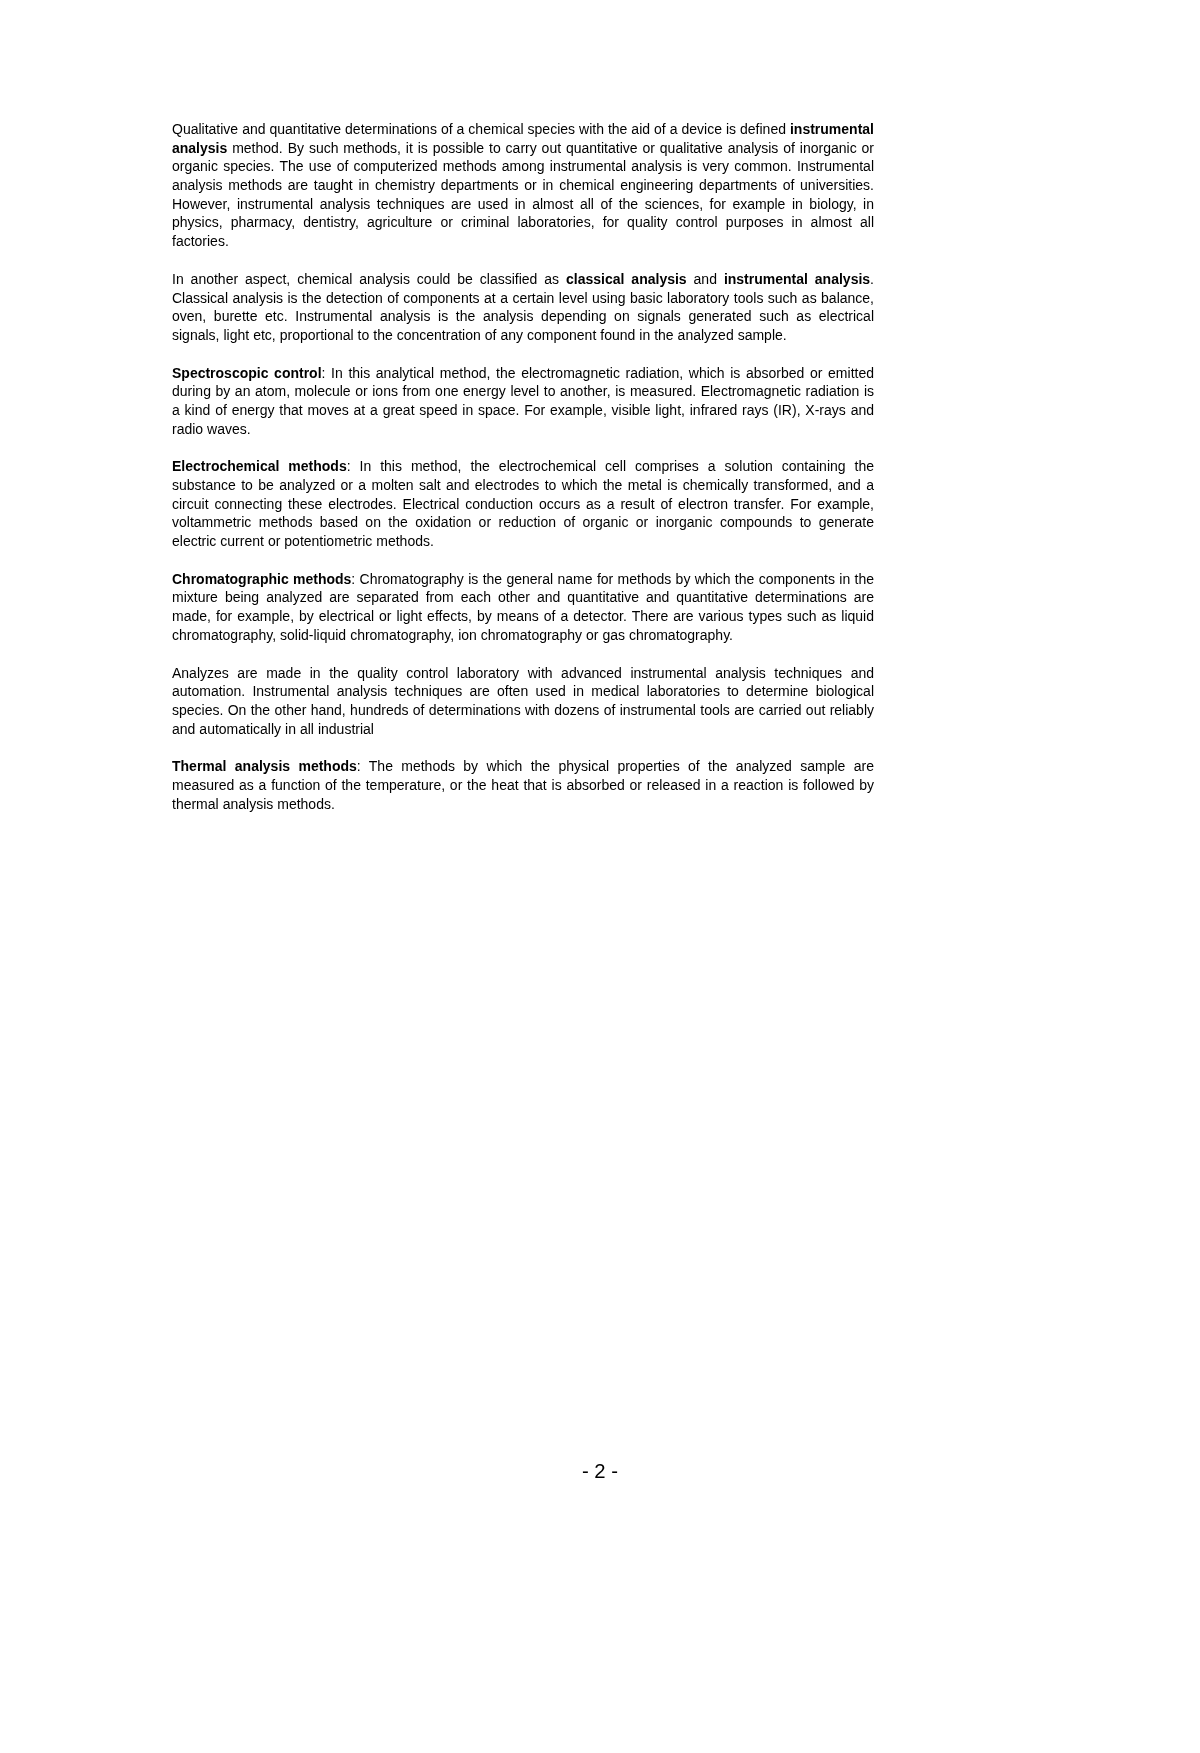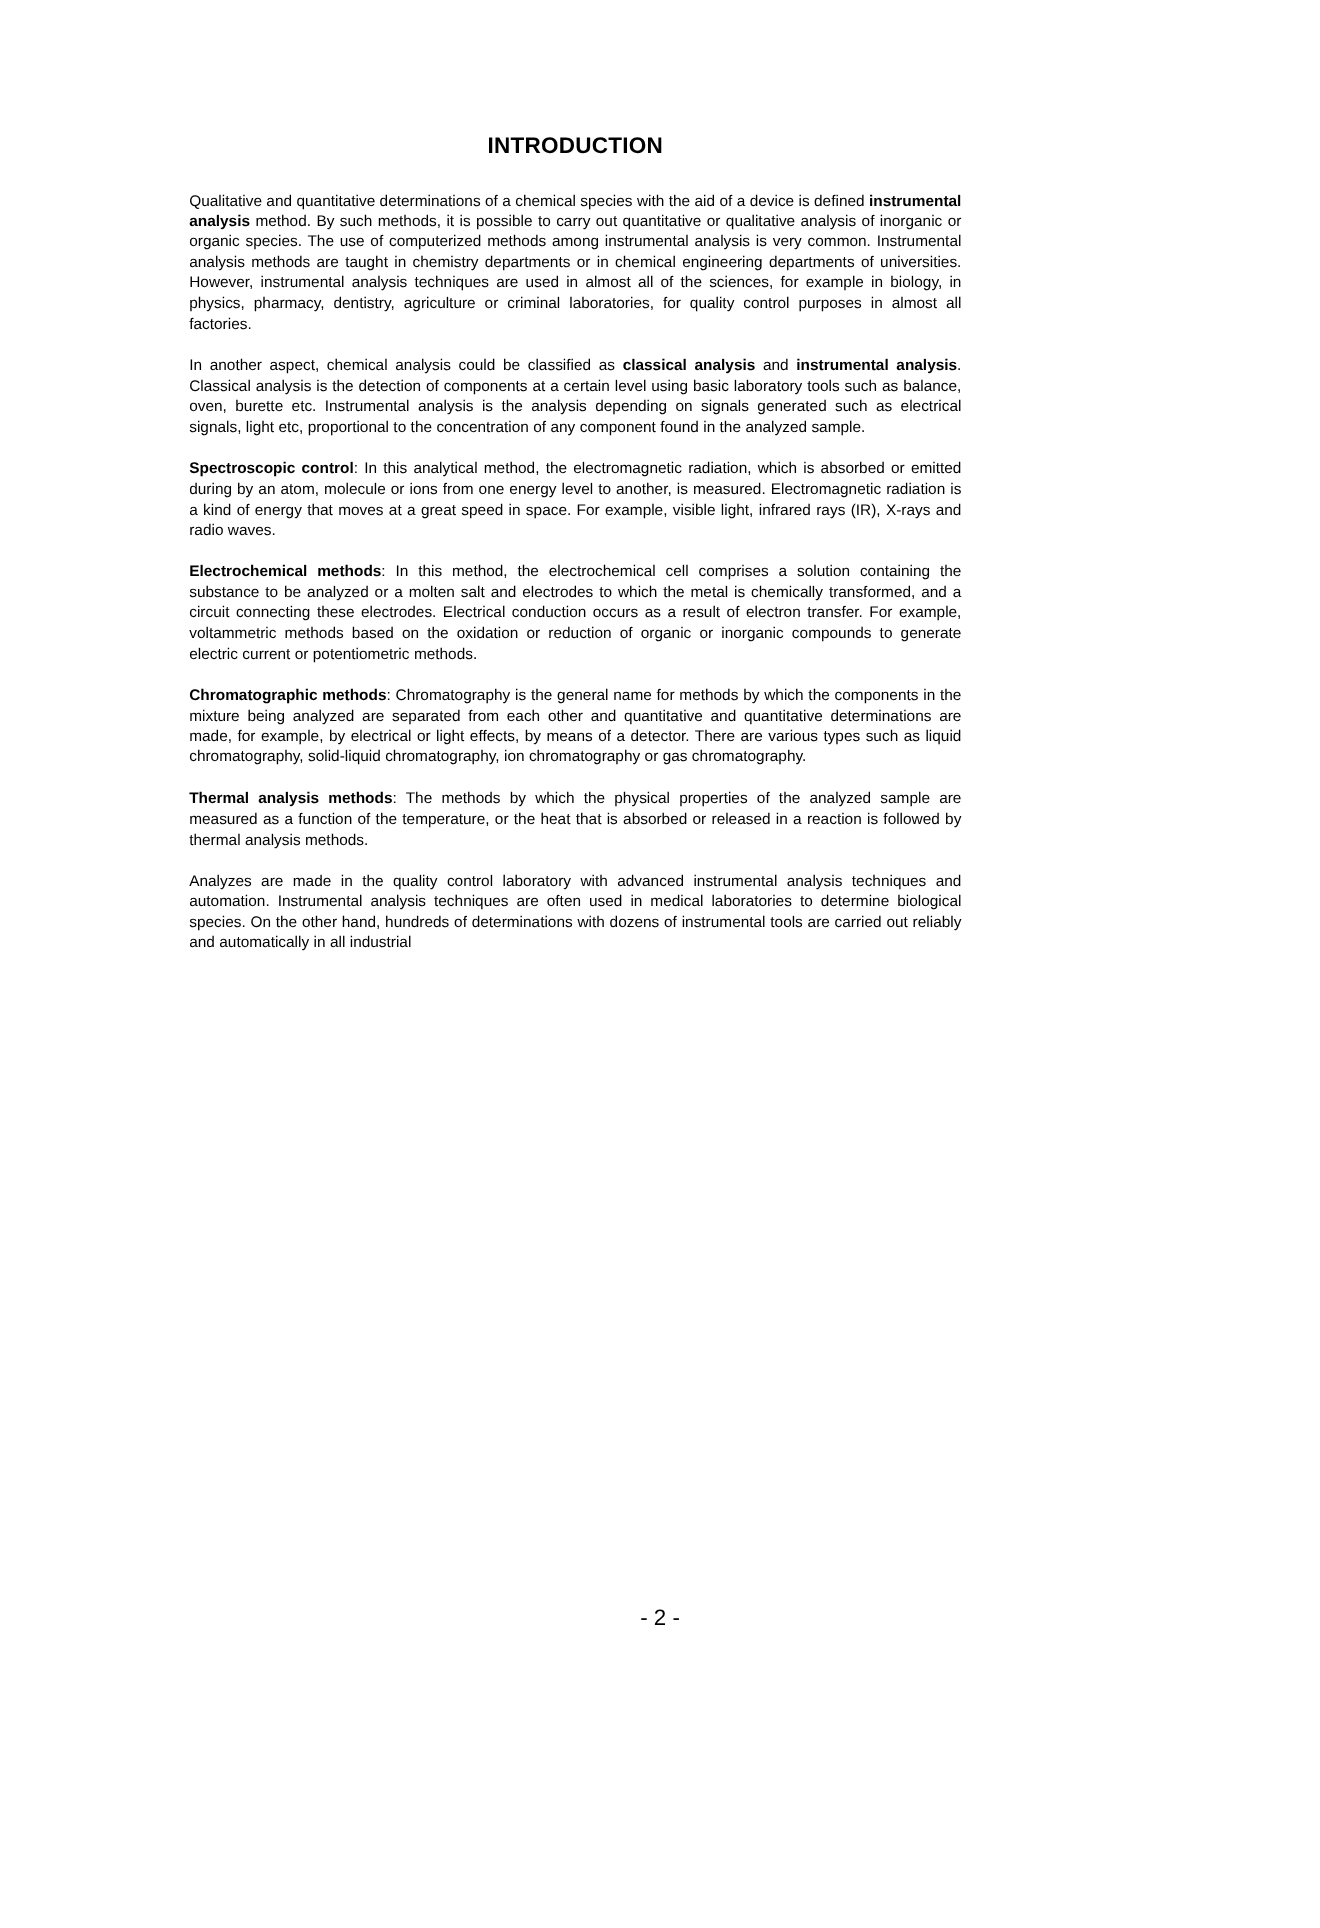--- a/index.html
+++ b/index.html
@@ -57,34 +57,33 @@
     line-height: 1.3;
   }
 </style>
 </head>
 <body>
 
 <div class="page">
 
   <div class="content">
 
-    <h1 class="doc-title">INTRODUCTION</h1>
 
     <p class="para"><span>Qualitative and quantitative determinations of a chemical species with the aid of a device is defined </span><b>instrumental analysis</b><span> method. By such methods, it is possible to carry out quantitative or qualitative analysis of inorganic or organic species. The use of computerized methods among instrumental analysis is very common. Instrumental analysis methods are taught in chemistry departments or in chemical engineering departments of universities. However, instrumental analysis techniques are used in almost all of the sciences, for example in biology, in physics, pharmacy, dentistry, agriculture or criminal laboratories, for quality control purposes in almost all factories.</span></p>
 
     <p class="para"><span>In another aspect, chemical analysis could be classified as </span><b>classical analysis</b><span> and </span><b>instrumental analysis</b><span>. Classical analysis is the detection of components at a certain level using basic laboratory tools such as balance, oven, burette etc. Instrumental analysis is the analysis depending on signals generated such as electrical signals, light etc, proportional to the concentration of any component found in the analyzed sample.</span></p>
 
 
     <p class="para"><b>Spectroscopic control</b><span>: In this analytical method, the electromagnetic radiation, which is absorbed or emitted during by an atom, molecule or ions from one energy level to another, is measured. Electromagnetic radiation is a kind of energy that moves at a great speed in space. For example, visible light, infrared rays (IR), X-rays and radio waves.</span></p>
 
     <p class="para"><b>Electrochemical methods</b><span>: In this method, the electrochemical cell comprises a solution containing the substance to be analyzed or a molten salt and electrodes to which the metal is chemically transformed, and a circuit connecting these electrodes. Electrical conduction occurs as a result of electron transfer. For example, voltammetric methods based on the oxidation or reduction of organic or inorganic compounds to generate electric current or potentiometric methods.</span></p>
 
     <p class="para"><b>Chromatographic methods</b><span>: Chromatography is the general name for methods by which the components in the mixture being analyzed are separated from each other and quantitative and quantitative determinations are made, for example, by electrical or light effects, by means of a detector. There are various types such as liquid chromatography, solid-liquid chromatography, ion chromatography or gas chromatography.</span></p>
 
+    <p class="para">Analyzes are made in the quality control laboratory with advanced instrumental analysis techniques and automation. Instrumental analysis techniques are often used in medical laboratories to determine biological species. On the other hand, hundreds of determinations with dozens of instrumental tools are carried out reliably and automatically in all industrial</p>
+
     <p class="para"><b>Thermal analysis methods</b><span>: The methods by which the physical properties of the analyzed sample are measured as a function of the temperature, or the heat that is absorbed or released in a reaction is followed by thermal analysis methods.</span></p>
-
-    <p class="para">Analyzes are made in the quality control laboratory with advanced instrumental analysis techniques and automation. Instrumental analysis techniques are often used in medical laboratories to determine biological species. On the other hand, hundreds of determinations with dozens of instrumental tools are carried out reliably and automatically in all industrial</p>
 
   </div>
 
   <div class="footer">- 2 -</div>
 
 </div>
 
 </body></html>

